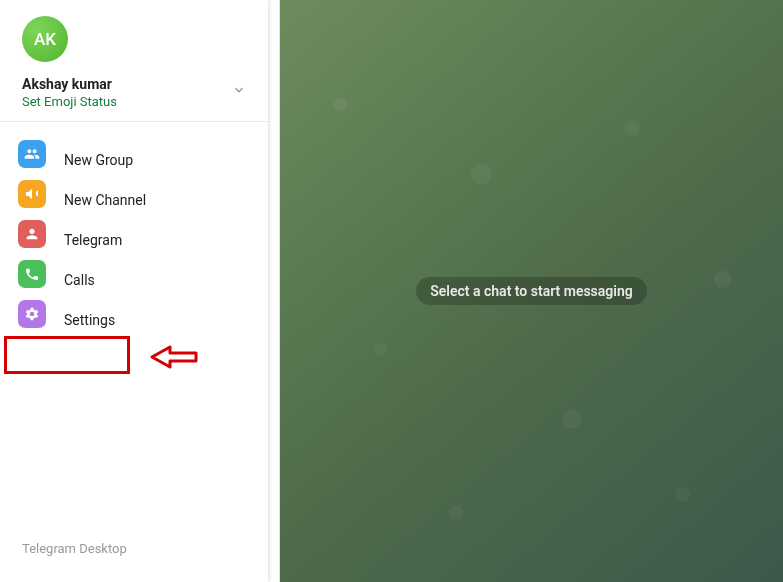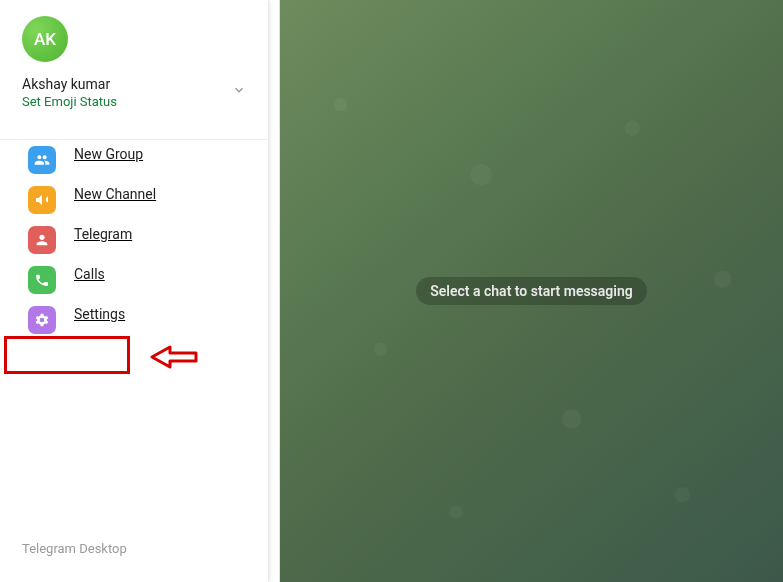--- a/index.html
+++ b/index.html
@@ -62,39 +62,39 @@
   .sidebar {
     position: absolute;
     left: 0;
     top: 0;
     width: 268px;
     height: 100%;
     background: #fff;
     box-shadow: 1px 0 4px rgba(0,0,0,0.15);
     display: flex;
     flex-direction: column;
-    gap: 18px;
   }
 
   .profile {
     padding: 16px 18px 12px 22px;
     position: relative;
   }
   .avatar {
     width: 46px; height: 46px;
     border-radius: 50%;
     background: radial-gradient(circle at 30% 30%, #7ed658, #4fb530);
     color: #fff;
     display: flex; align-items:center; justify-content:center;
     font-size: 17px; font-weight: 500;
   }
   .username {
     margin-top: 14px;
     font-size: 14px;
     color: #222;
+    font-weight: bold;
   }
   .emoji-status {
     font-size: 13px;
     color: #15803d;
     margin-top: 2px;
     cursor: pointer;
   }
   .expand-icon {
     position: absolute;
     right: 22px;
@@ -102,26 +102,25 @@
     color: #9a9a9a;
     cursor: pointer;
   }
 
   .menu {
     border-top: 1px solid #ececec;
     padding-top: 6px;
   }
   .menu-item {
     display: flex;
-    align-items: flex-start;
+    align-items: flex-end;
     height: 40px;
-    padding: 0 28px;
+    padding: 0 18px;
     cursor: pointer;
     position: relative;
-    text-decoration: underline;
   }
   .menu-icon {
     width: 28px; height: 28px;
     border-radius: 7px;
     display: flex; align-items:center; justify-content:center;
     flex-shrink: 0;
   }
   .menu-icon svg { width: 16px; height: 16px; fill: #fff; }
   .menu-label {
     margin-left: 18px;

